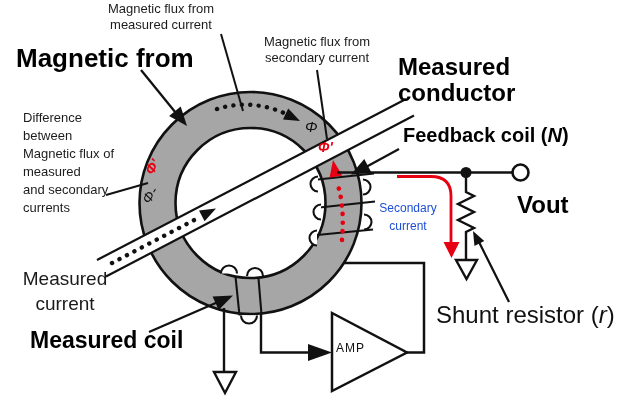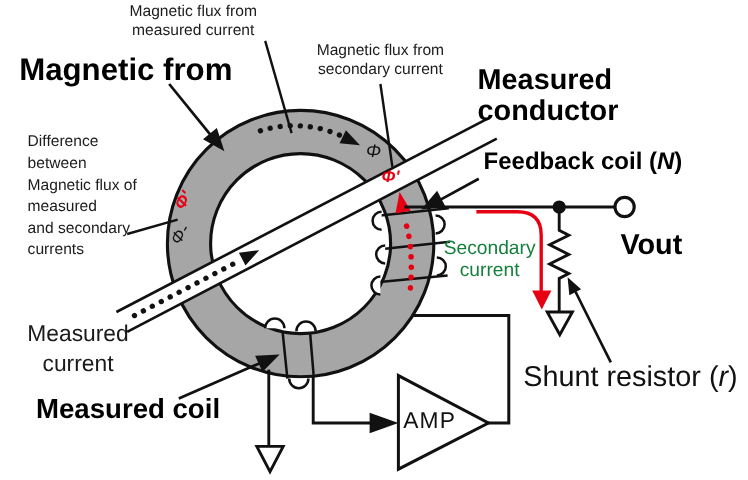--- a/index.html
+++ b/index.html
@@ -13,24 +13,24 @@
   .ctr{text-align:center;}
   .big{font-weight:bold;color:#000;}
   #flux-measured-label{left:85px;top:1px;width:152px;}
   #magnetic-core-label{left:16px;top:43px;font-size:26px;}
   #flux-secondary-label{left:240px;top:34px;width:154px;}
   #measured-conductor-label{left:398px;top:54px;font-size:24px;line-height:26px;}
   #feedback-coil-label{left:391px;top:124px;font-size:20px;white-space:nowrap;margin-left:12px;}
   #difference-label{left:23px;top:109px;line-height:18px;}
   #measured-current-label{left:10px;top:266px;width:110px;font-size:19px;line-height:25px;}
   #detecting-coil-label{left:30px;top:327px;font-size:23px;}
-  #secondary-current-label{left:357px;top:199px;width:102px;font-size:16px;line-height:18px;color:#15803d;}
+  #secondary-current-label{left:357px;top:199px;width:102px;font-size:12px;line-height:18px;color:#1d4ed8;}
   #vout-label{left:501px;top:191px;font-size:24px;margin-left:16px;}
   #shunt-resistor-label{left:436px;top:301px;font-size:24px;color:#111;white-space:nowrap;}
-  #amp-label{left:336px;top:341px;font-size:19px;color:#111;letter-spacing:1px;}
+  #amp-label{left:336px;top:341px;font-size:12px;color:#111;letter-spacing:1px;}
   #phi-top-label{left:305px;top:118px;font-size:15px;font-style:italic;color:#111;}
   #phi-prime-top-label{left:318px;top:139px;font-size:14px;font-style:italic;font-weight:bold;color:#e60012;}
   .rot{transform:rotate(-57deg);transform-origin:left center;font-size:14px;font-style:italic;color:#111;}
   #phi-left-label{left:145px;top:194px;}
   #minus-left-label{left:152px;top:184px;}
   #phi-prime-left-label{left:148px;top:165px;color:#e60012;font-weight:bold;}
   .ital{font-style:italic;}
 </style>
 </head>
 <body>

